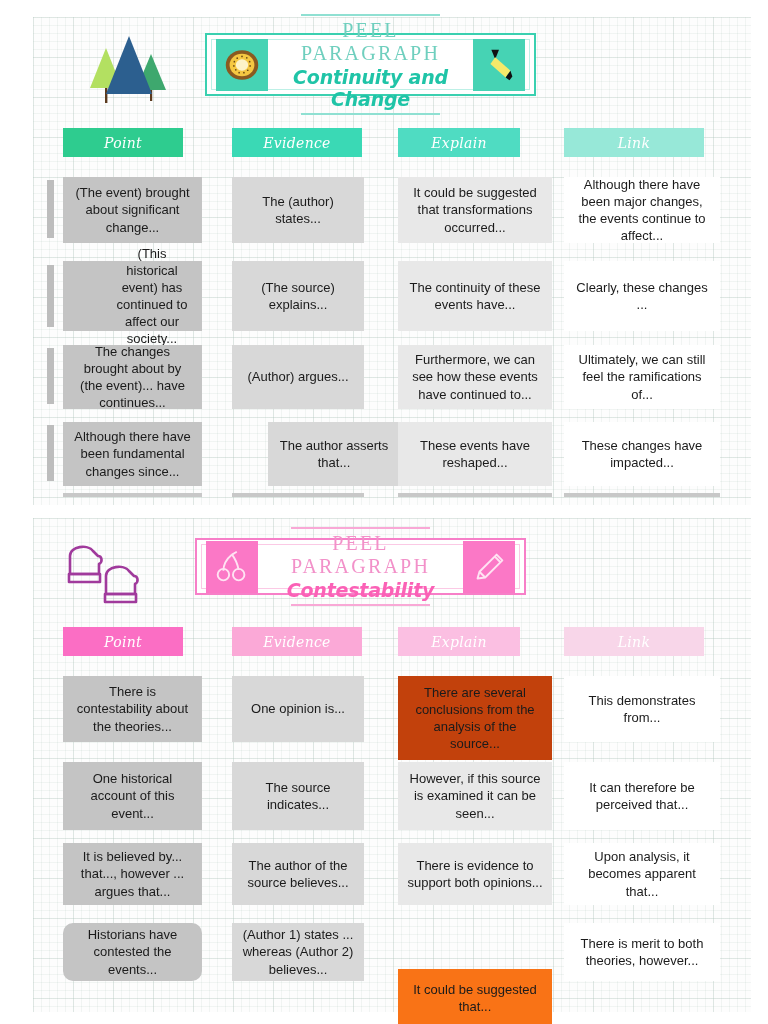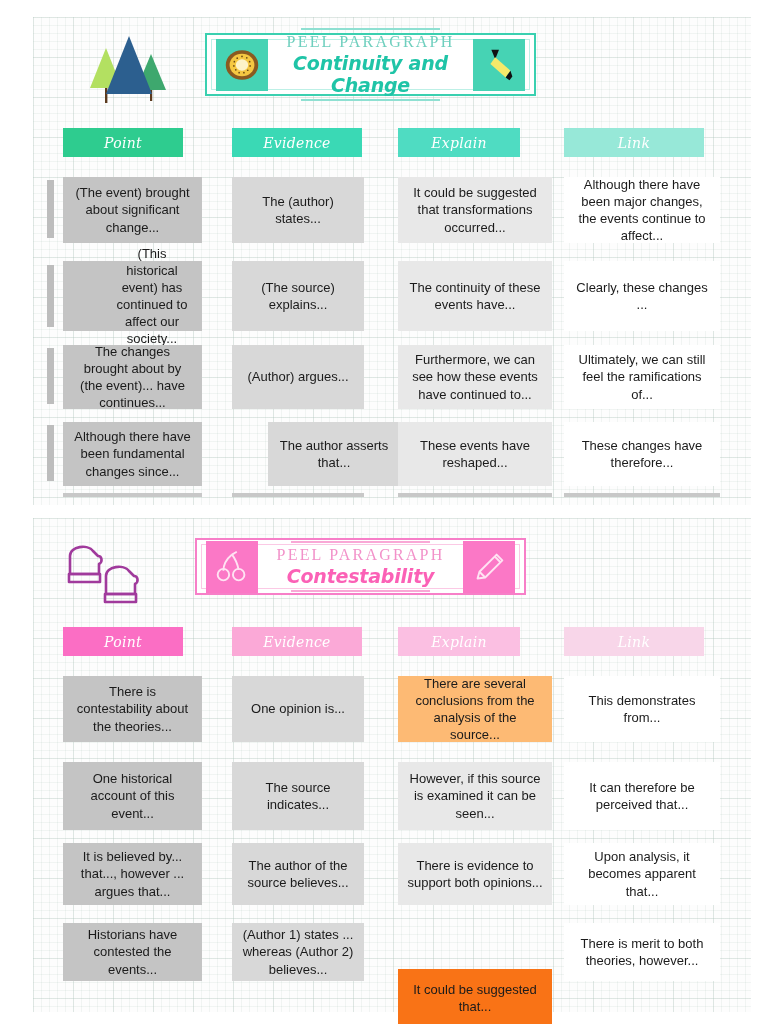--- a/index.html
+++ b/index.html
@@ -55,21 +55,21 @@
     display: flex; align-items: center; justify-content: center;
   }
   .banner-text {
     flex: 1 1 auto;
     text-align: center;
     padding: 0 8px;
   }
   .banner-rule { height: 2px; width: 74%; margin: 0 auto; }
   .banner-kicker {
     font-family: "Liberation Serif", serif;
-    font-size: 16px;
+    font-size: 20px;
     letter-spacing: 2.2px;
     padding: 3px 0 1px;
   }
   .banner-title {
     font-family: "DejaVu Sans", sans-serif;
     font-weight: bold;
     font-style: italic;
     font-size: 19px;
     letter-spacing: -0.2px;
     padding: 0 0 3px;
@@ -263,39 +263,39 @@
       <div class="card" style="left: 232px; top: 261px; width: 132px; height: 70px; background: rgb(216, 216, 216);">(The source) explains...</div>
       <div class="card" style="left: 398px; top: 261px; width: 154px; height: 70px; background: rgb(232, 232, 232);">The continuity of these events have...</div>
       <div class="card" style="left: 564px; top: 261px; width: 156px; height: 70px; background: rgb(255, 255, 255);">Clearly, these changes ...</div>
       <div class="card" style="left: 63px; top: 345px; width: 139px; height: 64px; background: rgb(196, 196, 196);">The changes brought about by (the event)... have continues...</div>
       <div class="card" style="left: 232px; top: 345px; width: 132px; height: 64px; background: rgb(216, 216, 216);">(Author) argues...</div>
       <div class="card" style="left: 398px; top: 345px; width: 154px; height: 64px; background: rgb(232, 232, 232);">Furthermore, we can see how these events have continued to...</div>
       <div class="card" style="left: 564px; top: 345px; width: 156px; height: 64px; background: rgb(255, 255, 255);">Ultimately, we can still feel the ramifications of...</div>
       <div class="card" style="left: 63px; top: 422px; width: 139px; height: 64px; background: rgb(196, 196, 196);">Although there have been fundamental changes since...</div>
       <div class="card" style="left: 232px; top: 422px; width: 132px; height: 64px; background: rgb(216, 216, 216); margin-left: 36px;">The author asserts that...</div>
       <div class="card" style="left: 398px; top: 422px; width: 154px; height: 64px; background: rgb(232, 232, 232);">These events have reshaped...</div>
-      <div class="card" style="left: 564px; top: 422px; width: 156px; height: 64px; background: rgb(255, 255, 255);">These changes have therefore...</div>
+      <div class="card" style="left: 564px; top: 422px; width: 156px; height: 64px; background: rgb(255, 255, 255);">These changes have impacted...</div>
       <div class="foot-rule" style="left: 63px; top: 493px; width: 139px;"></div>
       <div class="foot-rule" style="left: 232px; top: 493px; width: 132px;"></div>
       <div class="foot-rule" style="left: 398px; top: 493px; width: 154px;"></div>
       <div class="foot-rule" style="left: 564px; top: 493px; width: 156px;"></div>
       <div class="col-head" style="left: 63px; top: 627px; width: 120px; background: rgb(251, 110, 196);">Point</div>
       <div class="col-head" style="left: 232px; top: 627px; width: 130px; background: rgb(251, 169, 215);">Evidence</div>
       <div class="col-head" style="left: 398px; top: 627px; width: 122px; background: rgb(251, 191, 226);">Explain</div>
       <div class="col-head" style="left: 564px; top: 627px; width: 140px; background: rgb(248, 214, 233);">Link</div>
       <div class="card" style="left: 63px; top: 676px; width: 139px; height: 66px; background: rgb(196, 196, 196);">There is contestability about the theories...</div>
       <div class="card" style="left: 232px; top: 676px; width: 132px; height: 66px; background: rgb(216, 216, 216);">One opinion is...</div>
-      <div class="card" style="left: 398px; top: 676px; width: 154px; height: 66px; background: #fdba74; padding-left: 9px;">There are several conclusions from the analysis of the source...</div>
+      <div class="card" style="left: 398px; top: 676px; width: 154px; height: 84px; background: #c2410c; padding-left: 9px;">There are several conclusions from the analysis of the source...</div>
       <div class="card" style="left: 564px; top: 676px; width: 156px; height: 66px; background: rgb(255, 255, 255);">This demonstrates from...</div>
       <div class="card" style="left: 63px; top: 762px; width: 139px; height: 68px; background: rgb(196, 196, 196);">One historical account of this event...</div>
       <div class="card" style="left: 232px; top: 762px; width: 132px; height: 68px; background: rgb(216, 216, 216);">The source indicates...</div>
       <div class="card" style="left: 398px; top: 762px; width: 154px; height: 68px; background: rgb(232, 232, 232);">However, if this source is examined it can be seen...</div>
       <div class="card" style="left: 564px; top: 762px; width: 156px; height: 68px; background: rgb(255, 255, 255);">It can therefore be perceived that...</div>
       <div class="card" style="left: 63px; top: 843px; width: 139px; height: 62px; background: rgb(196, 196, 196);">It is believed by... that..., however ... argues that...</div>
       <div class="card" style="left: 232px; top: 843px; width: 132px; height: 62px; background: rgb(216, 216, 216);">The author of the source believes...</div>
       <div class="card" style="left: 398px; top: 843px; width: 154px; height: 62px; background: rgb(232, 232, 232);">There is evidence to support both opinions...</div>
       <div class="card" style="left: 564px; top: 843px; width: 156px; height: 62px; background: rgb(255, 255, 255);">Upon analysis, it becomes apparent that...</div>
-      <div class="card" style="left: 63px; top: 923px; width: 139px; height: 58px; background: rgb(196, 196, 196);">Historians have contested the events...</div>
+      <div class="card" style="left: 63px; top: 923px; width: 139px; height: 58px; background: rgb(196, 196, 196); border-radius: 10px;">Historians have contested the events...</div>
       <div class="card" style="left: 232px; top: 923px; width: 132px; height: 58px; background: rgb(216, 216, 216);">(Author 1) states ... whereas (Author 2) believes...</div>
       <div class="card" style="left: 398px; top: 923px; width: 154px; height: 58px; background: #f97316; margin-top: 46px;">It could be suggested that...</div>
       <div class="card" style="left: 564px; top: 923px; width: 156px; height: 58px; background: rgb(255, 255, 255);">There is merit to both theories, however...</div>
     </div>
 </div>
 
 </body></html>

